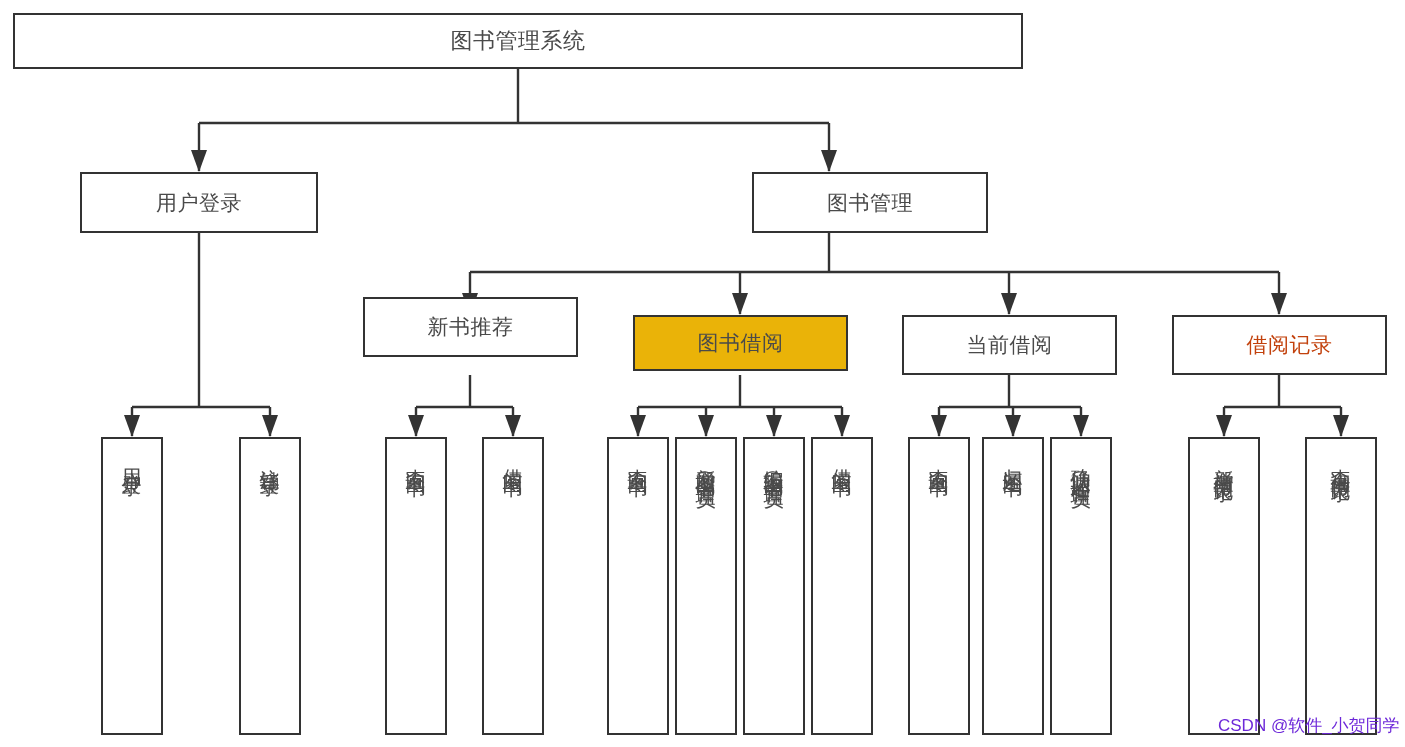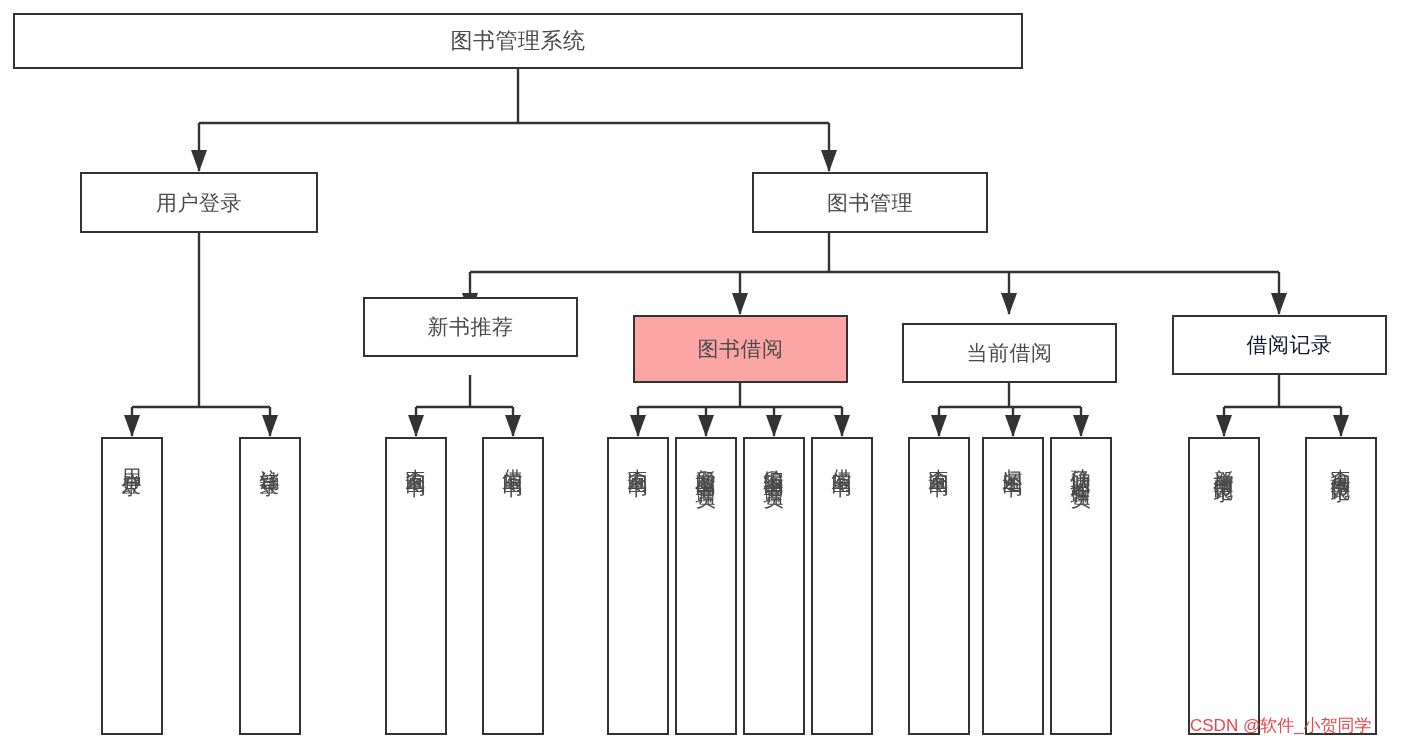--- a/index.html
+++ b/index.html
@@ -135,28 +135,28 @@
       </div>
       <div class="node-box horizontal" style="left: 80px; top: 172px; width: 238px; height: 61px; border-color: rgb(51, 51, 51); background: rgb(255, 255, 255);">
         <span class="node-label" style="color: rgb(74, 74, 74);">用户登录</span>
       </div>
       <div class="node-box horizontal" style="left: 711px; top: 172px; width: 236px; height: 61px; border-color: rgb(51, 51, 51); background: rgb(255, 255, 255); margin-left: 41px;">
         <span class="node-label" style="color: rgb(74, 74, 74);">图书管理</span>
       </div>
       <div class="node-box horizontal" style="left: 363px; top: 297px; width: 215px; height: 60px; border-color: rgb(51, 51, 51); background: rgb(255, 255, 255);">
         <span class="node-label" style="color: rgb(74, 74, 74);">新书推荐</span>
       </div>
-      <div class="node-box horizontal" style="left: 633px; top: 315px; width: 215px; height: 68px; border-color: rgb(51, 51, 51); background: #fca5a5;">
+      <div class="node-box horizontal" style="left: 633px; top: 315px; width: 215px; height: 56px; border-color: rgb(51, 51, 51); background: #eab308;">
         <span class="node-label" style="color: rgb(74, 74, 74);">图书借阅</span>
       </div>
-      <div class="node-box horizontal" style="left: 902px; top: 315px; width: 215px; height: 60px; border-color: rgb(51, 51, 51); background: rgb(255, 255, 255); margin-top: 8px;">
+      <div class="node-box horizontal" style="left: 902px; top: 315px; width: 215px; height: 60px; border-color: rgb(51, 51, 51); background: rgb(255, 255, 255);">
         <span class="node-label" style="color: rgb(74, 74, 74);">当前借阅</span>
       </div>
       <div class="node-box horizontal" style="left: 1172px; top: 315px; width: 215px; height: 60px; border-color: rgb(51, 51, 51); background: rgb(255, 255, 255);">
-        <span class="node-label" style="color: #0f172a; margin-left: 20px;">借阅记录</span>
+        <span class="node-label" style="color: #c2410c; margin-left: 20px;">借阅记录</span>
       </div>
       <div class="node-box vertical" style="left: 101px; top: 437px; width: 62px; height: 298px; border-color: rgb(51, 51, 51); background: rgb(255, 255, 255);">
         <span class="node-label" style="color: rgb(74, 74, 74);">用户登录</span>
       </div>
       <div class="node-box vertical" style="left: 239px; top: 437px; width: 62px; height: 298px; border-color: rgb(51, 51, 51); background: rgb(255, 255, 255);">
         <span class="node-label" style="color: rgb(74, 74, 74);">注销登录</span>
       </div>
       <div class="node-box vertical" style="left: 385px; top: 437px; width: 62px; height: 298px; border-color: rgb(51, 51, 51); background: rgb(255, 255, 255);">
         <span class="node-label" style="color: rgb(74, 74, 74);">查询图书</span>
       </div>
@@ -184,14 +184,14 @@
       <div class="node-box vertical" style="left: 1050px; top: 437px; width: 62px; height: 298px; border-color: rgb(51, 51, 51); background: rgb(255, 255, 255);">
         <span class="node-label" style="color: rgb(74, 74, 74);">确认归还（管理员）</span>
       </div>
       <div class="node-box vertical" style="left: 1188px; top: 437px; width: 72px; height: 298px; border-color: rgb(51, 51, 51); background: rgb(255, 255, 255);">
         <span class="node-label" style="color: rgb(74, 74, 74);">新增借阅记录</span>
       </div>
       <div class="node-box vertical" style="left: 1305px; top: 437px; width: 72px; height: 298px; border-color: rgb(51, 51, 51); background: rgb(255, 255, 255);">
         <span class="node-label" style="color: rgb(74, 74, 74);">查询借阅记录</span>
       </div>
     </div>
-  <div class="watermark" style="left: 1190px; top: 714px; color: #ef4444;">CSDN @软件_小贺同学</div>
+  <div class="watermark" style="left: 1190px; top: 714px; color: #6d28d9; padding-left: 28px;">CSDN @软件_小贺同学</div>
 </div>
 
 </body></html>

